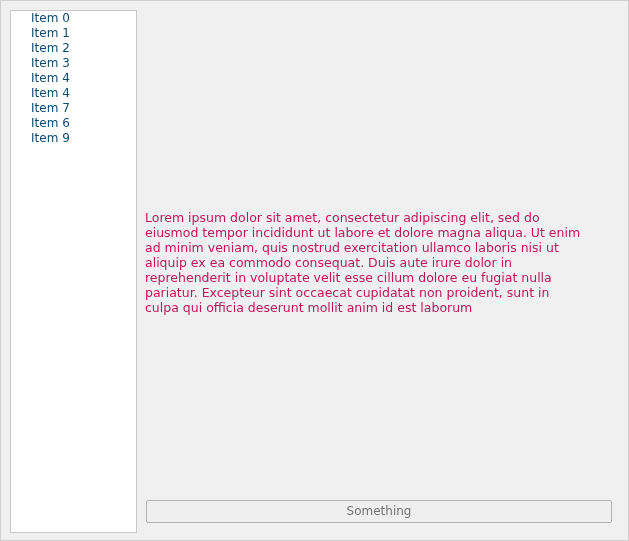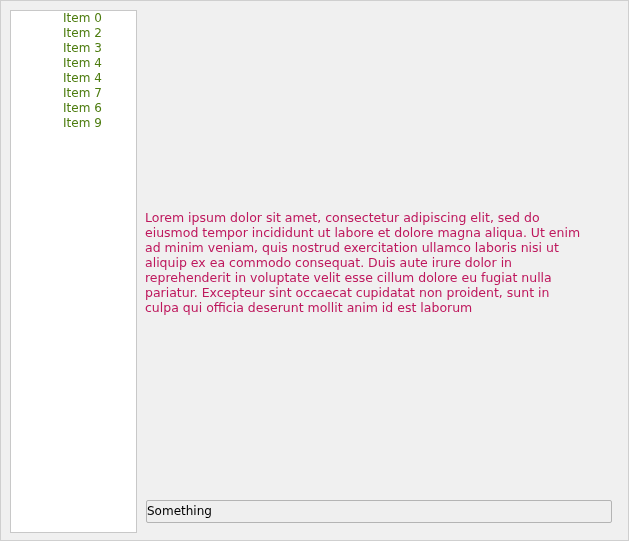--- a/index.html
+++ b/index.html
@@ -30,23 +30,23 @@
     width: 127px;
     height: 523px;
     background: #ffffff;
     border: 1px solid #c8c8c8;
     box-sizing: border-box;
     overflow: hidden;
   }
   .list-item {
     height: 15px;
     line-height: 15px;
-    padding-left: 52px;
+    padding-left: 20px;
     font-size: 12px;
-    color: #4d7c0f;
+    color: #0c4a6e;
     white-space: nowrap;
   }
   .content-area {
     position: absolute;
     left: 144px;
     top: 9px;
     width: 476px;
     height: 523px;
   }
   .paragraph {
@@ -64,34 +64,35 @@
     left: 1px;
     bottom: 10px;
     width: 466px;
     height: 23px;
     background: #efefef;
     border: 1px solid #b4b4b4;
     border-radius: 2px;
     box-sizing: border-box;
     font-family: "DejaVu Sans", sans-serif;
     font-size: 12px;
-    color: #000000;
-    text-align: left;
+    color: #737373;
+    text-align: center;
     line-height: 21px;
     padding: 0;
     cursor: default;
   }
 </style>
 </head>
 <body>
 
 <div class="window">
 
   <div class="list-panel">
     <div class="list-item">Item 0</div>
+    <div class="list-item">Item 1</div>
     <div class="list-item">Item 2</div>
     <div class="list-item">Item 3</div>
     <div class="list-item">Item 4</div>
     <div class="list-item">Item 4</div>
     <div class="list-item">Item 7</div>
     <div class="list-item">Item 6</div>
     <div class="list-item">Item 9</div>
   </div>
 
   <div class="content-area">

